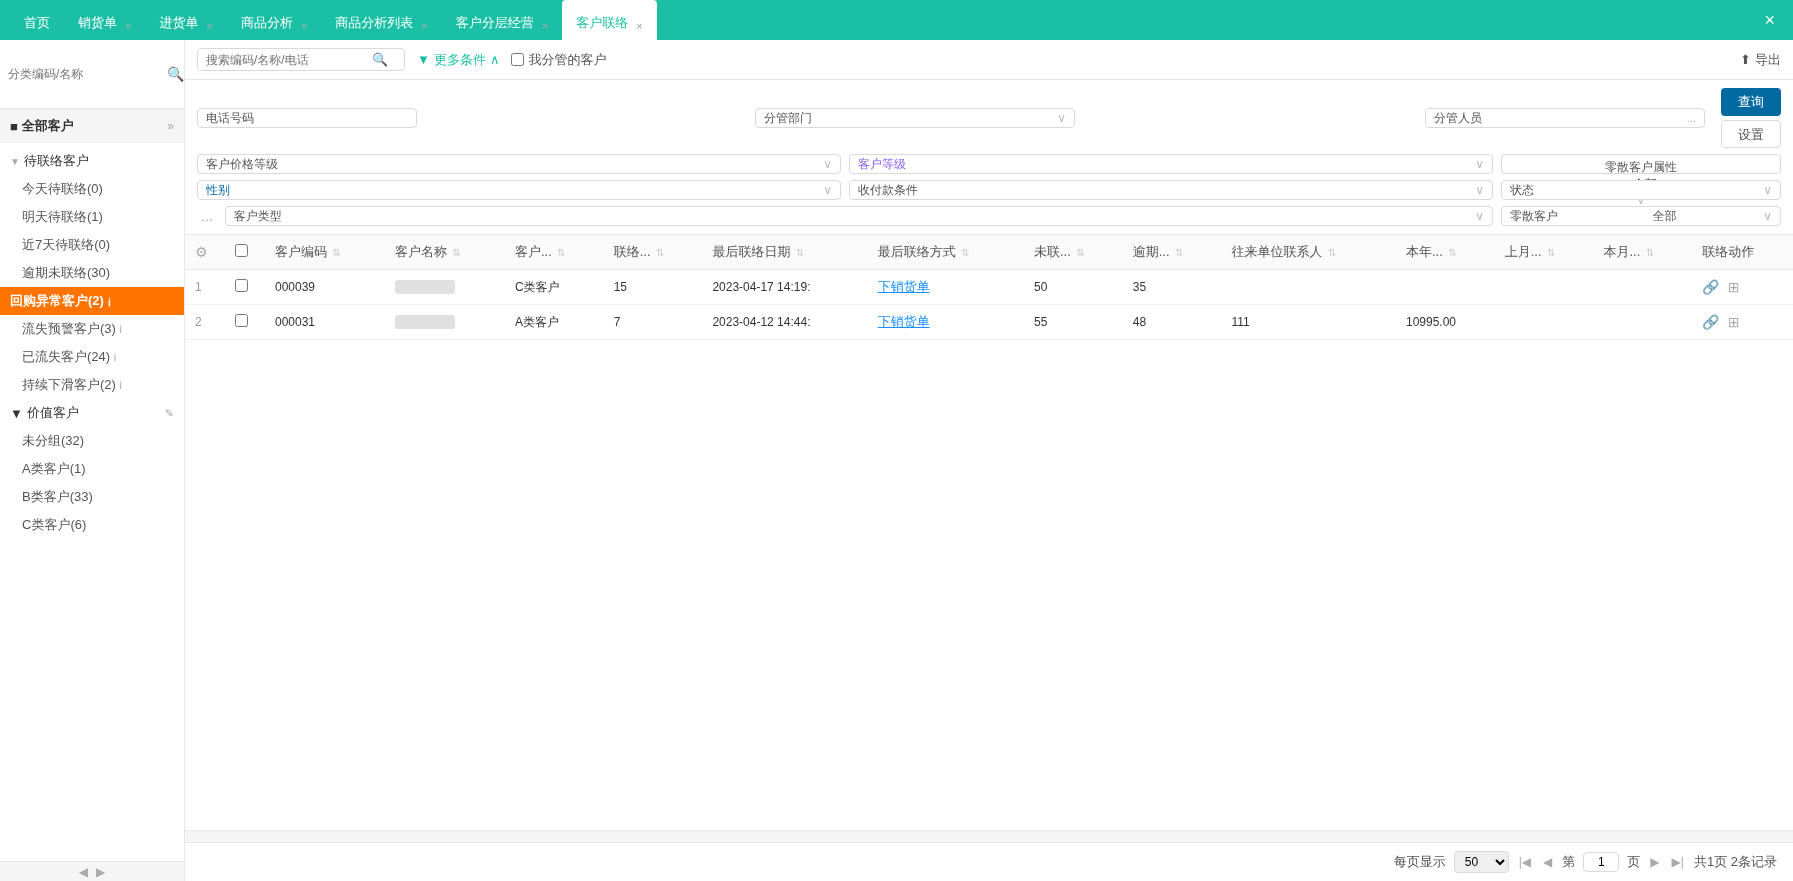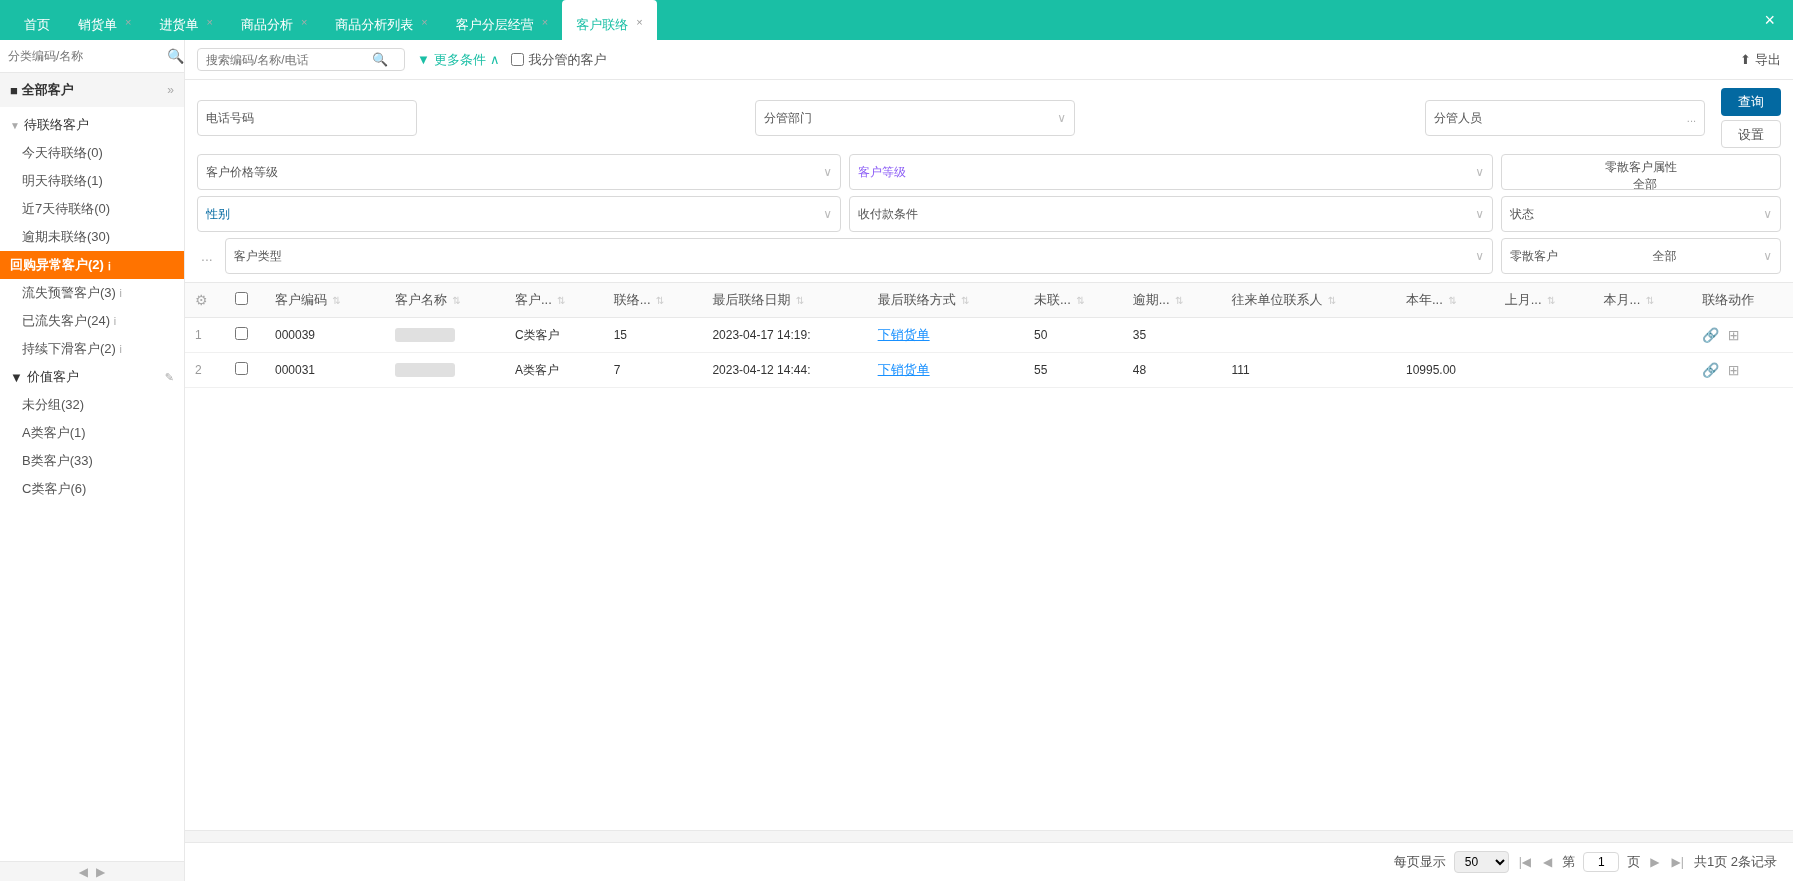--- a/index.html
+++ b/index.html
@@ -5,40 +5,40 @@
     * { box-sizing: border-box; margin: 0; padding: 0; font-family: 'Microsoft YaHei', Arial, sans-serif; font-size: 13px; }
     body { background: #f0f2f5; overflow: hidden; width: 1793px; height: 881px; }
 
     
     .top-nav {
       display: flex; align-items: center;
       background: #1abfa5; height: 40px;
       padding: 0 10px; gap: 0;
     }
     .nav-item {
-      color: #fff; padding: 16px 14px; height: 40px;
-      display: flex; align-items: flex-start; gap: 4px;
+      color: #fff; padding: 8px 14px; height: 40px;
+      display: flex; align-items: flex-end; gap: 4px;
       cursor: pointer; white-space: nowrap; font-size: 13px;
     }
     .nav-item.active { background: #fff; color: #1abfa5; border-radius: 4px 4px 0 0; }
     .nav-item .close-x { font-size: 11px; color: #aaa; margin-left: 4px; }
     .nav-item.active .close-x { color: #999; }
     .nav-spacer { flex: 1; }
     .nav-close-btn { color: #fff; font-size: 18px; cursor: pointer; padding: 0 8px; }
 
     
     .main-layout { display: flex; height: calc(881px - 40px); }
 
     
     .sidebar {
       width: 185px; background: #fff; border-right: 1px solid #e8e8e8;
       display: flex; flex-direction: column; overflow: hidden;
     }
     .sidebar-search {
-      display: flex; align-items: center; padding: 8px 8px;
+      display: flex; align-items: center; padding: 26px 8px;
       border-bottom: 1px solid #e8e8e8; gap: 4px;
     }
     .sidebar-search input {
       flex: 1; border: none; outline: none; font-size: 12px;
       color: #999; background: transparent;
     }
     .search-icon-btn { color: #aaa; cursor: pointer; font-size: 14px; }
 
     .sidebar-header {
       display: flex; align-items: center; justify-content: space-between;
@@ -105,21 +105,21 @@
     .advanced-filter {
       background: #fff; border-bottom: 1px solid #e8e8e8;
       padding: 8px 12px;
     }
     .filter-row {
       display: flex; align-items: center; gap: 8px; margin-bottom: 6px;
     }
     .filter-row:last-child { margin-bottom: 0; }
     .filter-field {
       display: flex; align-items: center; border: 1px solid #d9d9d9;
-      border-radius: 4px; padding: 4px 8px; height: 36px;
+      border-radius: 4px; padding: 4px 8px; height: 20px;
       background: #fff; flex: 1; min-width: 0;
       justify-content: space-between; cursor: pointer;
     }
     .filter-field span { font-size: 12px; color: #bbb; }
     .filter-dropdown-arrow { color: #aaa; font-size: 10px; }
 
     .query-btn {
       background: #0369a1; color: #fff; border: none;
       border-radius: 4px; padding: 5px 16px; cursor: pointer; font-size: 13px;
       height: 28px; white-space: nowrap;

